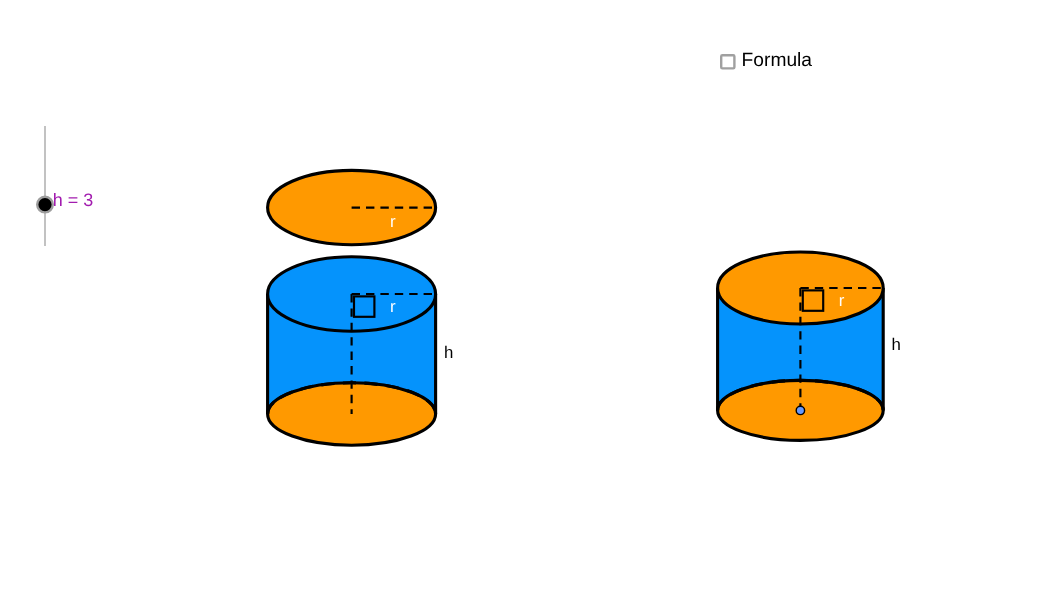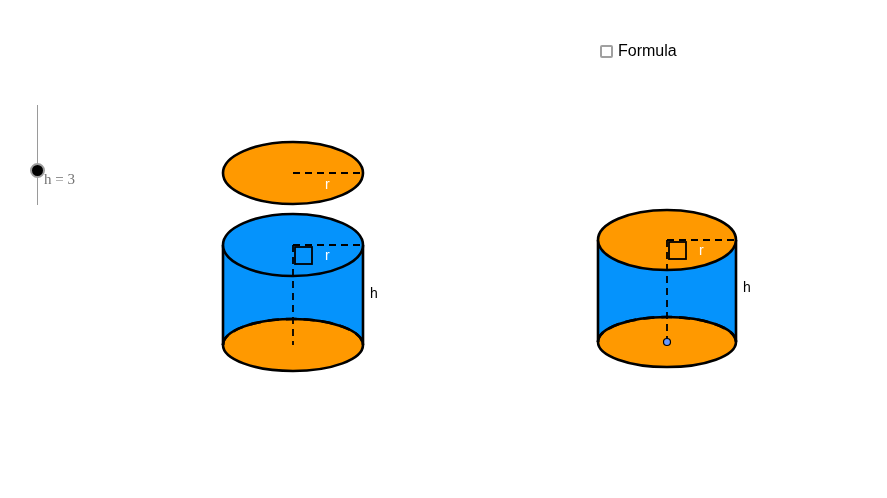--- a/index.html
+++ b/index.html
@@ -35,26 +35,25 @@
     width: 15px;
     height: 15px;
     border-radius: 50%;
     background: #000000;
     border: 2px solid #9d9d9d;
     box-sizing: border-box;
     cursor: pointer;
   }
   .slider-label {
     position: absolute;
-    font-family: Liberation Serif, serif;
+    font-family: Liberation Sans, sans-serif;
     font-size: 15px;
-    color: #737373;
+    color: #a21caf;
     white-space: nowrap;
     user-select: none;
-    margin-top: 12px;
   }
 
   
   .checkbox-row {
     position: absolute;
     display: flex;
     align-items: center;
     gap: 5px;
     cursor: pointer;
     user-select: none;

